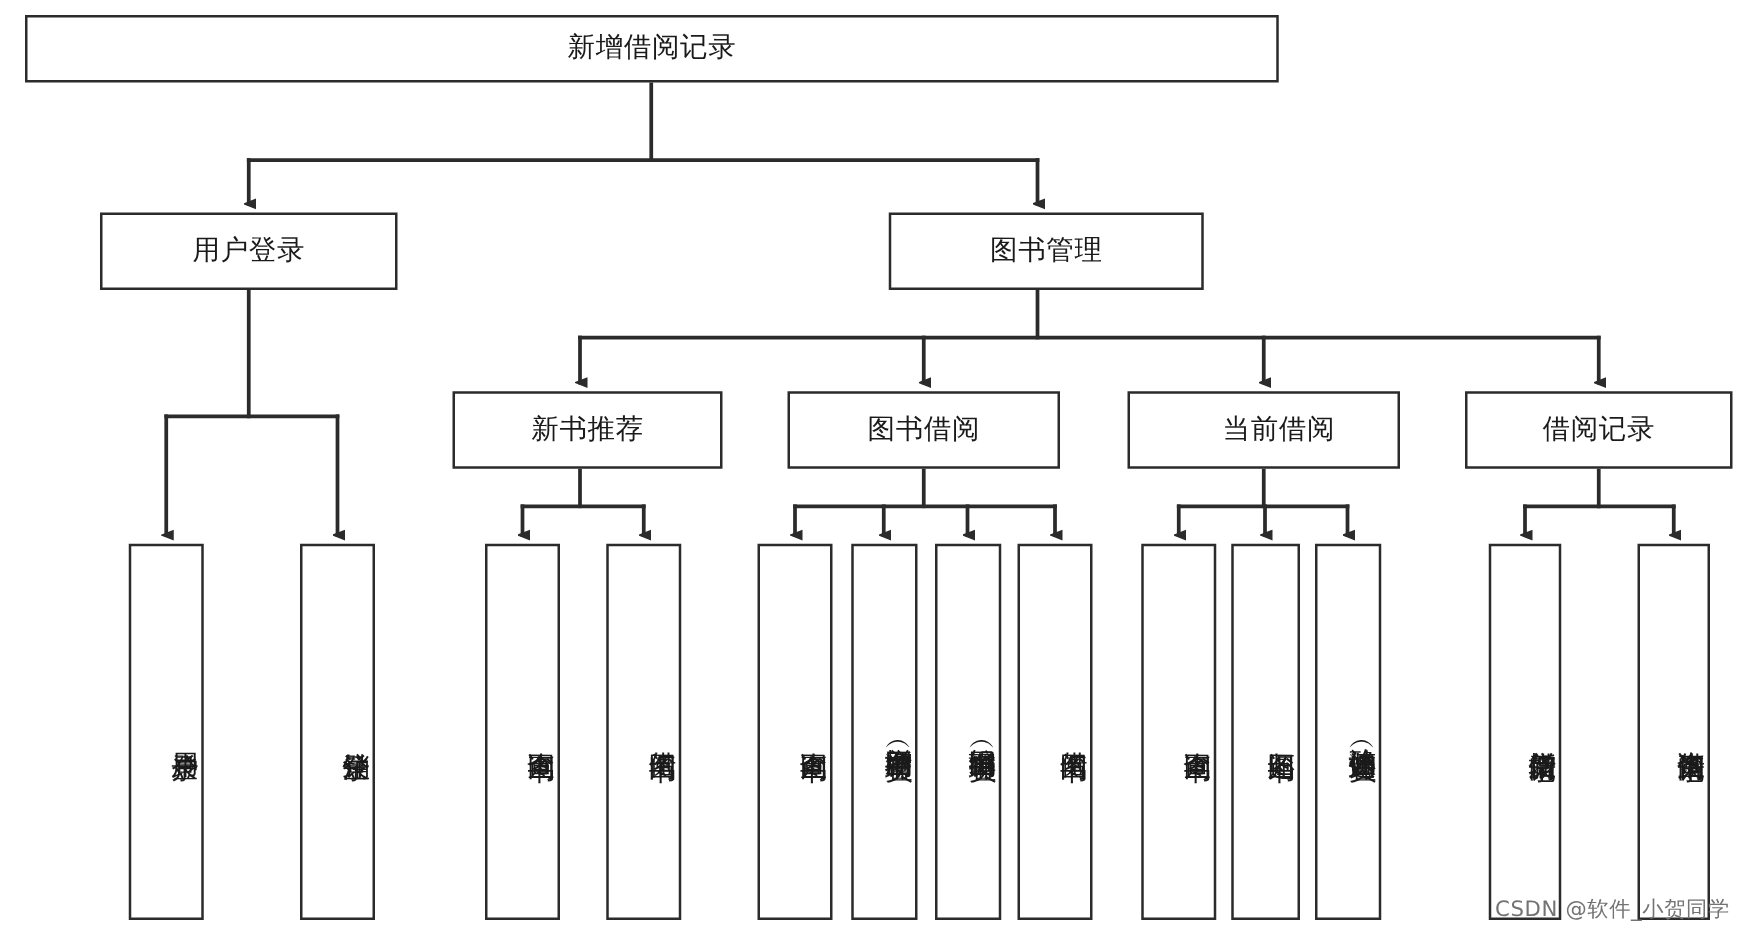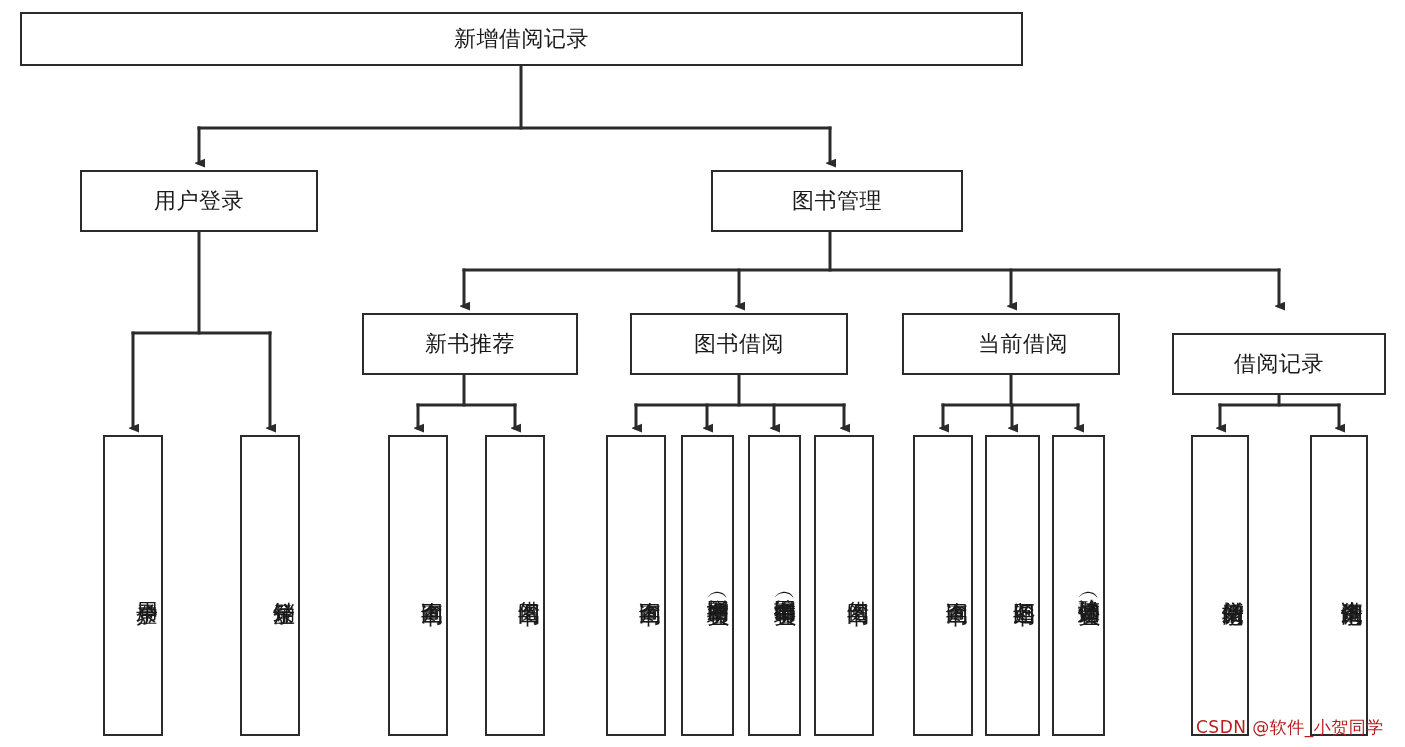--- a/index.html
+++ b/index.html
@@ -52,21 +52,21 @@
     justify-content: center;
   }
   .node-v > span {
     writing-mode: vertical-rl;
     text-orientation: upright;
     display: block;
   }
   .watermark {
     position: absolute;
     font-size: 17px;
-    color: #b91c1c;
+    color: #737373;
     white-space: nowrap;
     letter-spacing: 0.5px;
     font-family: "DejaVu Sans", "Liberation Sans", sans-serif;
   }
 </style>
 </head>
 <body>
 
 <div id="diagram-root">
 
@@ -134,21 +134,21 @@
 
   <div class="node node-h" style="left:362px; top:313px; width:216px; height:62px;">
     <span>新书推荐</span>
   </div>
   <div class="node node-h" style="left:630px; top:313px; width:218px; height:62px;">
     <span>图书借阅</span>
   </div>
   <div class="node node-h" style="left:902px; top:313px; width:218px; height:62px;padding-left:24px;">
     <span>当前借阅</span>
   </div>
-  <div class="node node-h" style="left:1172px; top:313px; width:214px; height:62px;margin-top:20px;">
+  <div class="node node-h" style="left:1172px; top:313px; width:214px; height:62px;">
     <span>借阅记录</span>
   </div>
 
   <div class="node node-v" style="left:103px; top:435px; width:60px; height:301px;">
     <span>用户登录</span>
   </div>
   <div class="node node-v" style="left:240px; top:435px; width:60px; height:301px;">
     <span>注销登录</span>
   </div>
 

